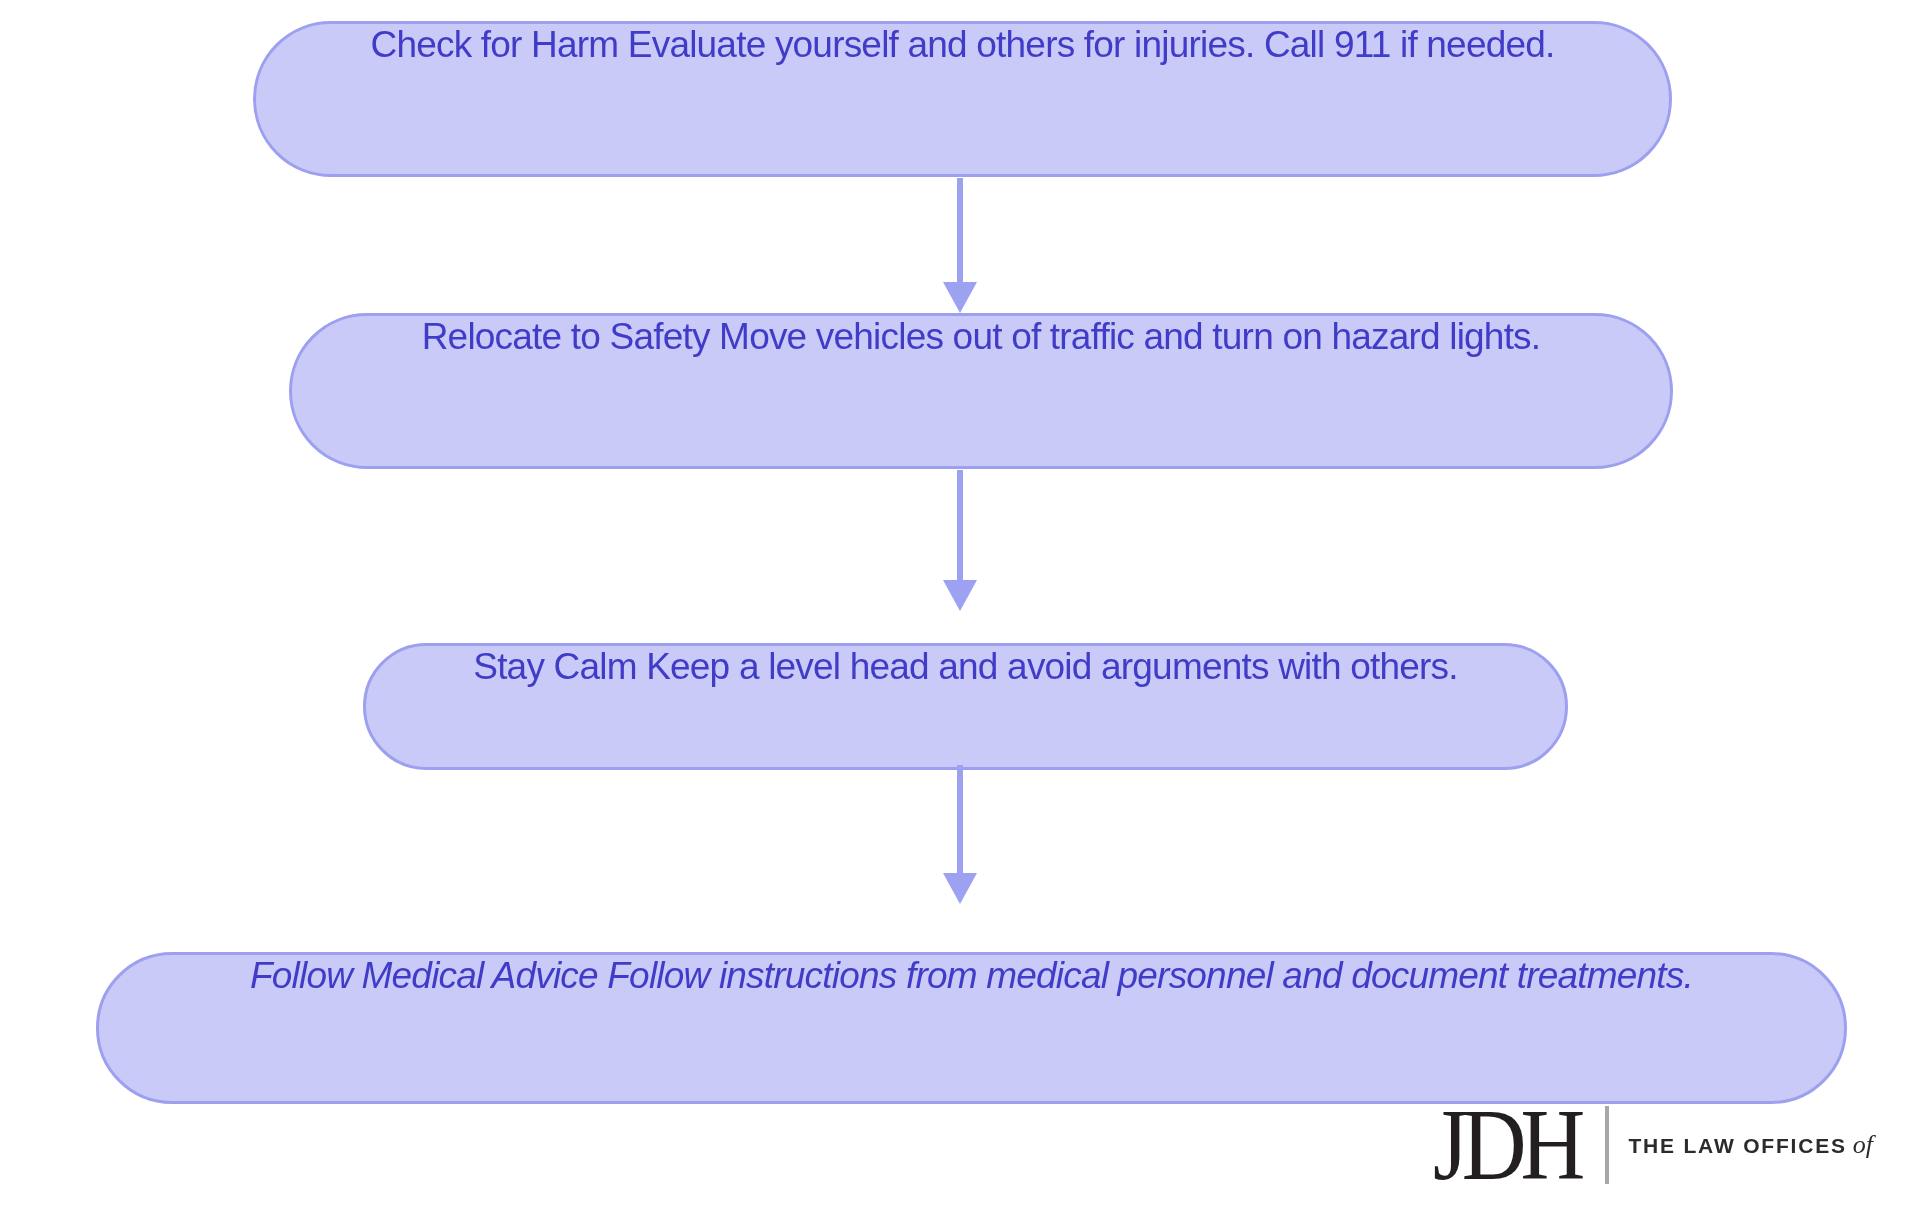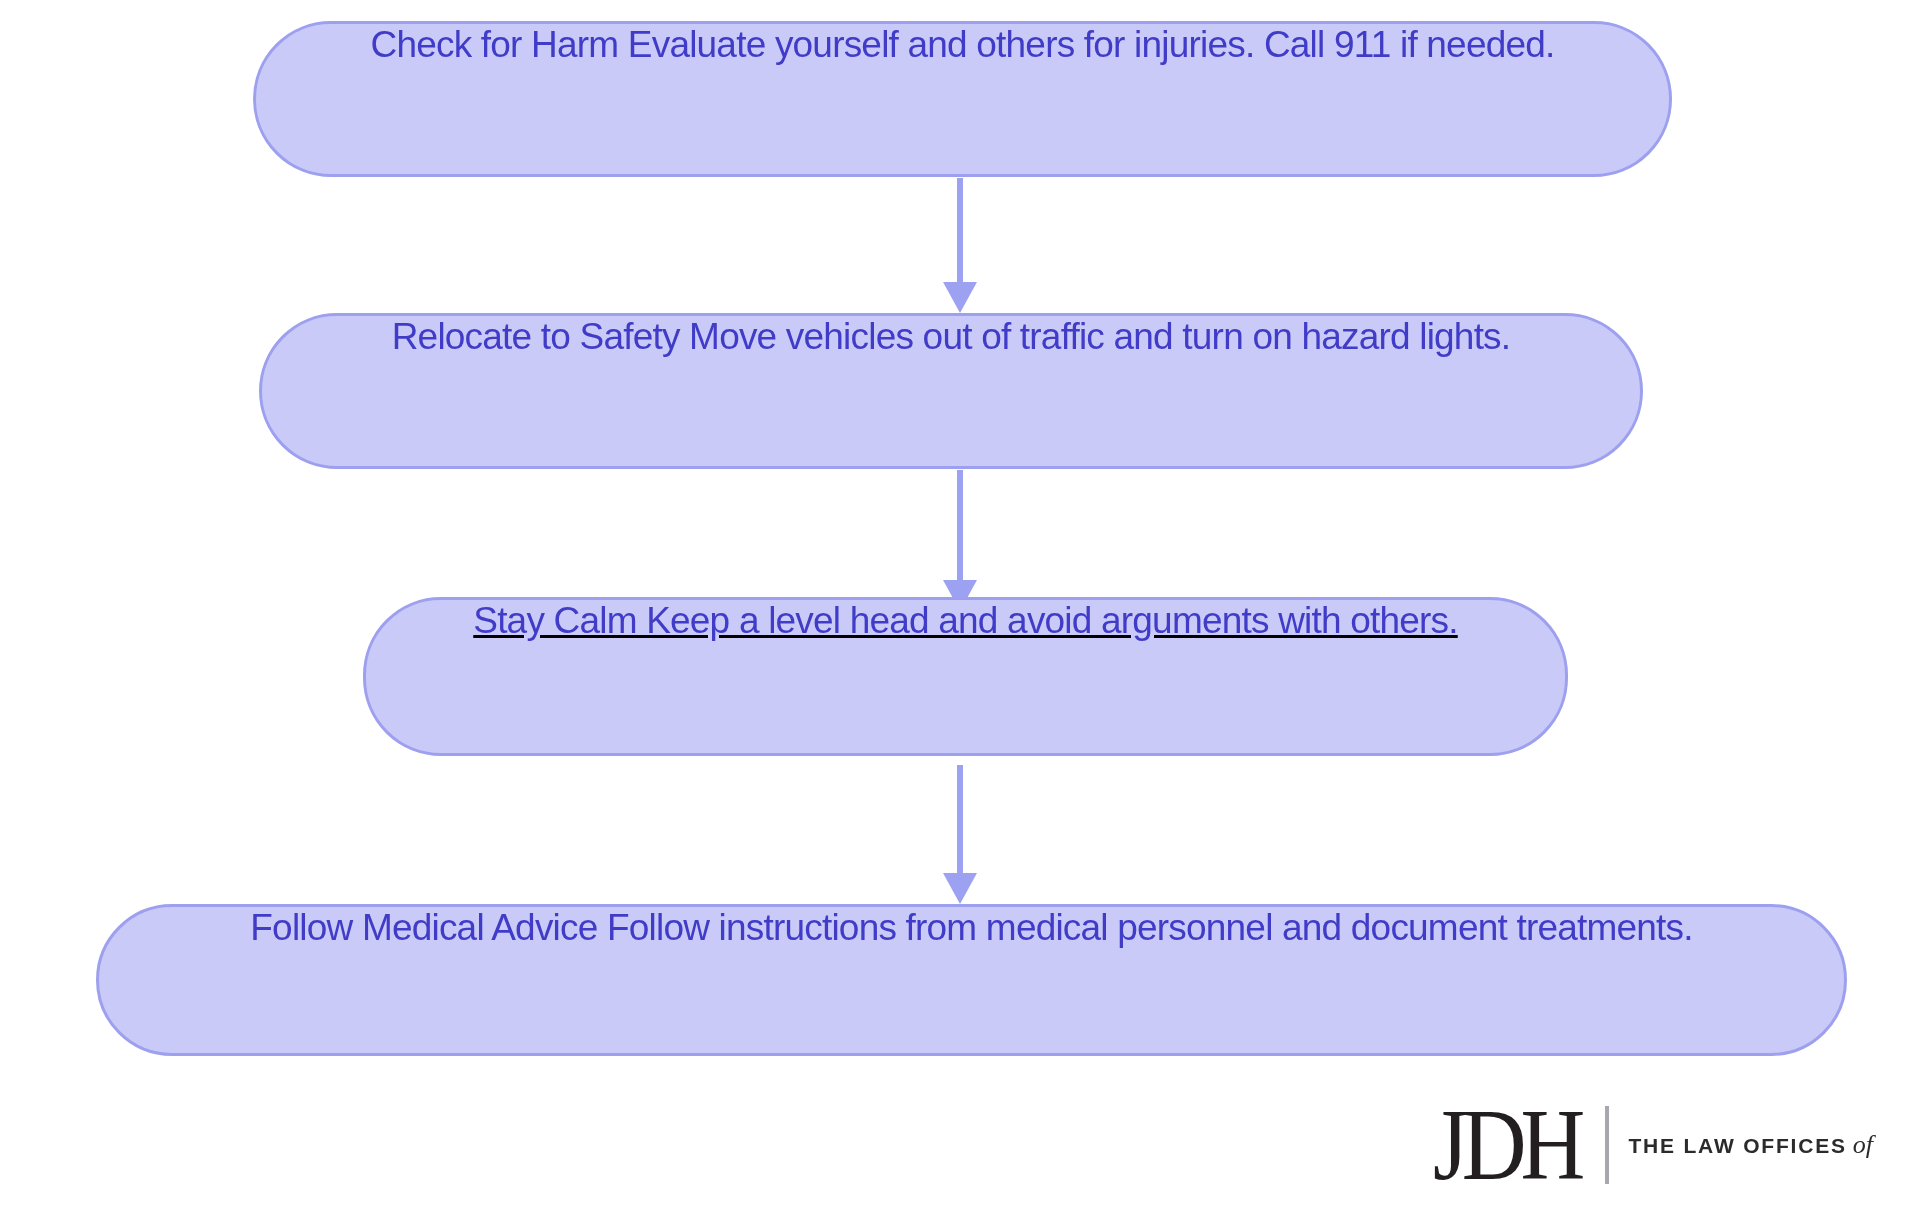--- a/index.html
+++ b/index.html
@@ -22,23 +22,23 @@
     justify-content: center;
   }
   .node-label {
     color: #403cc8;
     font-size: 37px;
     letter-spacing: -0.8px;
     white-space: nowrap;
     text-align: center;
   }
   #node-1 { left: 253px; top: 21px;  width: 1419px; height: 156px; }
-  #node-2 { left: 259px; top: 313px; width: 1384px; height: 156px; }
-  #node-3 { left: 363px; top: 597px; width: 1205px; height: 159px; text-decoration: underline; }
-  #node-4 { left: 96px;  top: 904px; width: 1751px; height: 152px; }
+  #node-2 { left: 289px; top: 313px; width: 1384px; height: 156px; }
+  #node-3 { left: 363px; top: 643px; width: 1205px; height: 127px; }
+  #node-4 { left: 96px;  top: 952px; width: 1751px; height: 152px; font-style: italic; }
 
   
   .arrow {
     position: absolute;
     left: 943px;
     width: 34px;
     display: flex;
     flex-direction: column;
     align-items: center;
   }

